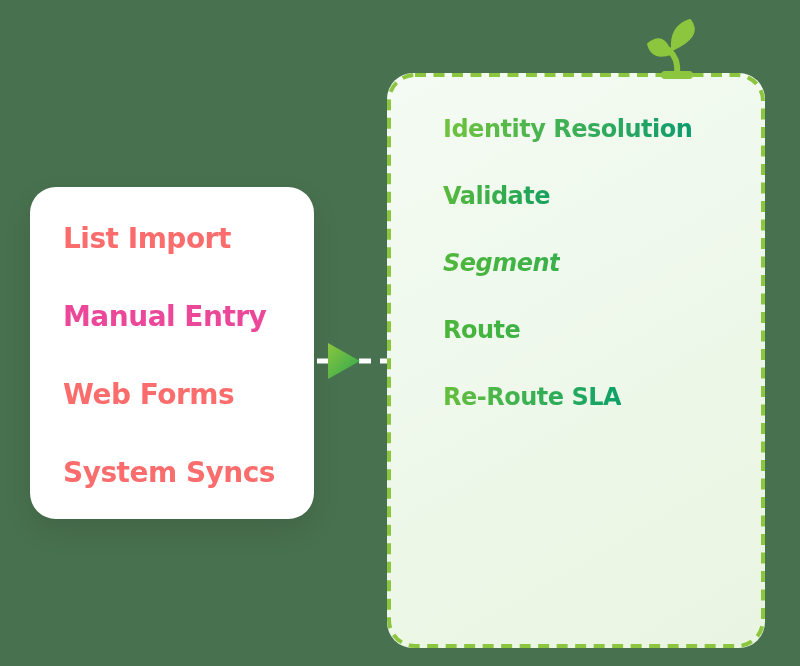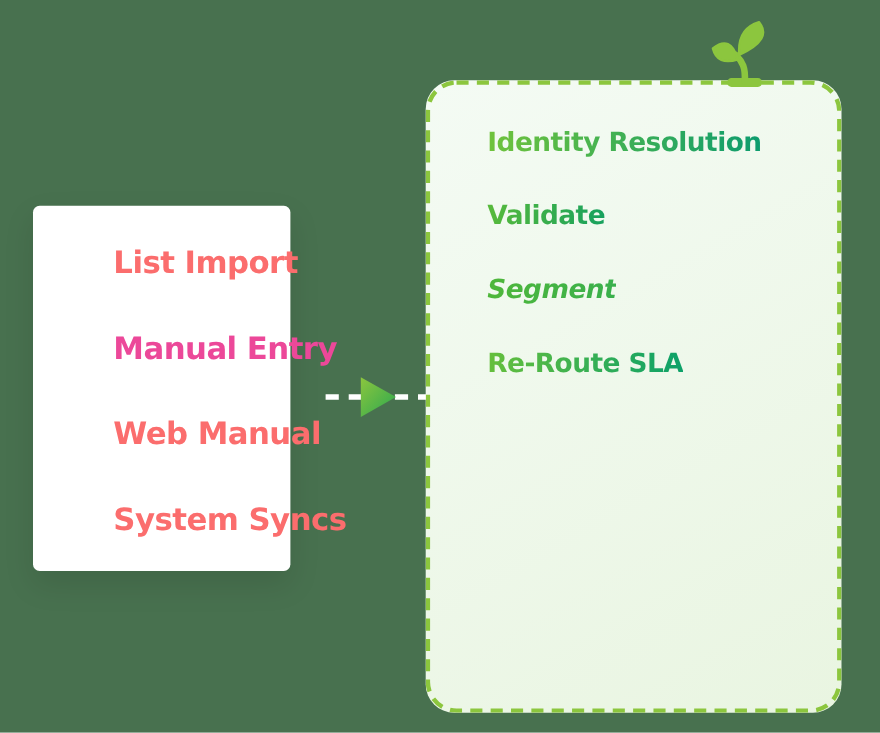--- a/index.html
+++ b/index.html
@@ -6,24 +6,24 @@
   body{
     font-family:"DejaVu Sans","Liberation Sans",sans-serif;
     width:800px;height:666px;overflow:hidden;
   }
   .canvas{
     position:relative;width:800px;height:666px;
     background:#48714F;
   }
   
   .sources-card{
-    position:absolute;left:30px;top:187px;width:234px;height:332px;
-    background:#ffffff;border-radius:6px;
+    position:absolute;left:30px;top:187px;width:284px;height:332px;
+    background:#ffffff;border-radius:26px;
     box-shadow:0 12px 28px rgba(0,0,0,0.10);
-    padding-top:12px;box-sizing:border-box;padding-left:40px;
+    padding-top:12px;box-sizing:border-box;
   }
   .src-item{
     height:78px;display:flex;align-items:center;
     padding-left:33px;
     font-size:28px;font-weight:bold;letter-spacing:-0.5px;
     color:#FB6D6D;white-space:nowrap;
   }
   
   .flow-arrow{position:absolute;left:292px;top:338px;width:100px;height:46px;}
   
@@ -50,21 +50,21 @@
   .sprout{position:absolute;left:640px;top:14px;width:70px;height:68px;}
 </style>
 </head>
 <body>
 
 <div class="canvas" style="background: rgb(72, 113, 79);">
 
   <div class="sources-card" style="background: rgb(255, 255, 255);">
     <div class="src-item" style="color: rgb(251, 109, 109);">List Import</div>
     <div class="src-item" style="color: #ec4899;">Manual Entry</div>
-    <div class="src-item" style="color: rgb(251, 109, 109);">Web Manual</div>
+    <div class="src-item" style="color: rgb(251, 109, 109);">Web Forms</div>
     <div class="src-item" style="color: rgb(251, 109, 109); text-align: right;">System Syncs</div>
   </div>
 
   <svg class="flow-arrow" viewBox="0 0 100 46">
     <defs>
       <linearGradient id="headGrad" x1="0" y1="0" x2="1" y2="1">
         <stop id="headStop1" offset="0" stop-color="#8CC63E"></stop>
         <stop id="headStop2" offset="1" stop-color="#2BA84F"></stop>
       </linearGradient>
     </defs>
@@ -79,20 +79,23 @@
     <div class="proc-item">
         <span style="background-image: linear-gradient(90deg, rgb(112, 195, 60), rgb(13, 156, 110));">Identity Resolution</span>
       </div>
     <div class="proc-item">
         <span style="background-image: linear-gradient(90deg, rgb(88, 186, 59), rgb(23, 161, 94)); text-align: center;">Validate</span>
       </div>
     <div class="proc-item">
         <span style="background-image: linear-gradient(90deg, rgb(79, 183, 58), rgb(57, 176, 76)); font-style: italic;">Segment</span>
       </div>
     <div class="proc-item">
+        <span style="background-image: linear-gradient(90deg, rgb(75, 182, 58), rgb(61, 178, 70));">Route</span>
+      </div>
+    <div class="proc-item">
         <span style="background-image: linear-gradient(90deg, rgb(102, 191, 60), rgb(12, 161, 105)); text-align: right;">Re-Route SLA</span>
       </div>
   </div>
 
   <svg class="sprout" viewBox="0 0 70 68">
     <g id="sproutGroup" fill="#8CC63E" stroke="#8CC63E">
       <rect x="21" y="57" width="32" height="8" rx="4" stroke="none"></rect>
       <path d="M37 60 C38 48 35 42 29 36" fill="none" stroke-width="6" stroke-linecap="round"></path>
       <path d="M31 40 Q12 46 8 30 Q24 17 31 40 Z" stroke-width="2" stroke-linejoin="round"></path>
       <path d="M32 36 Q30 12 50 6 Q63 22 32 36 Z" stroke-width="2" stroke-linejoin="round"></path>

